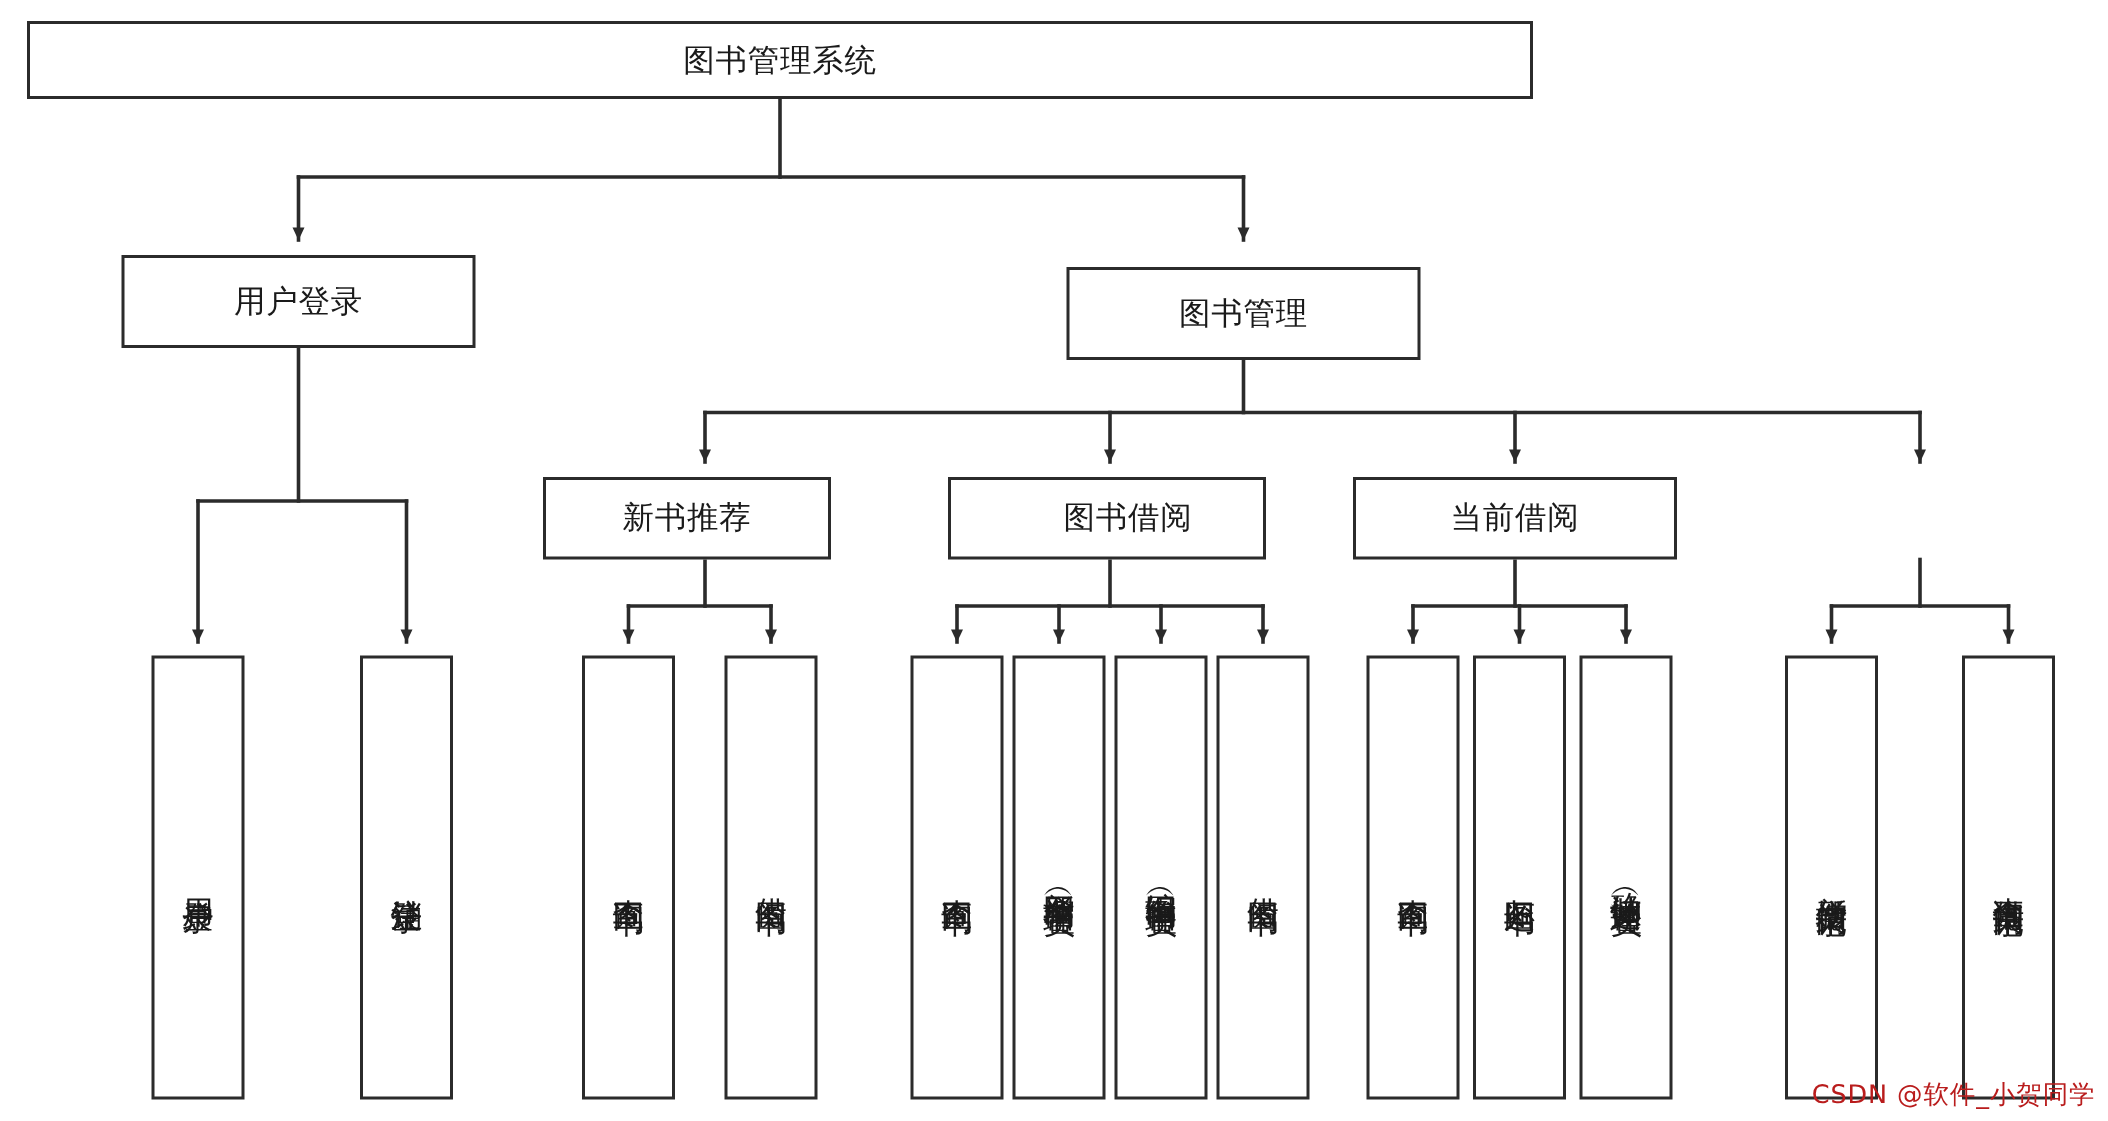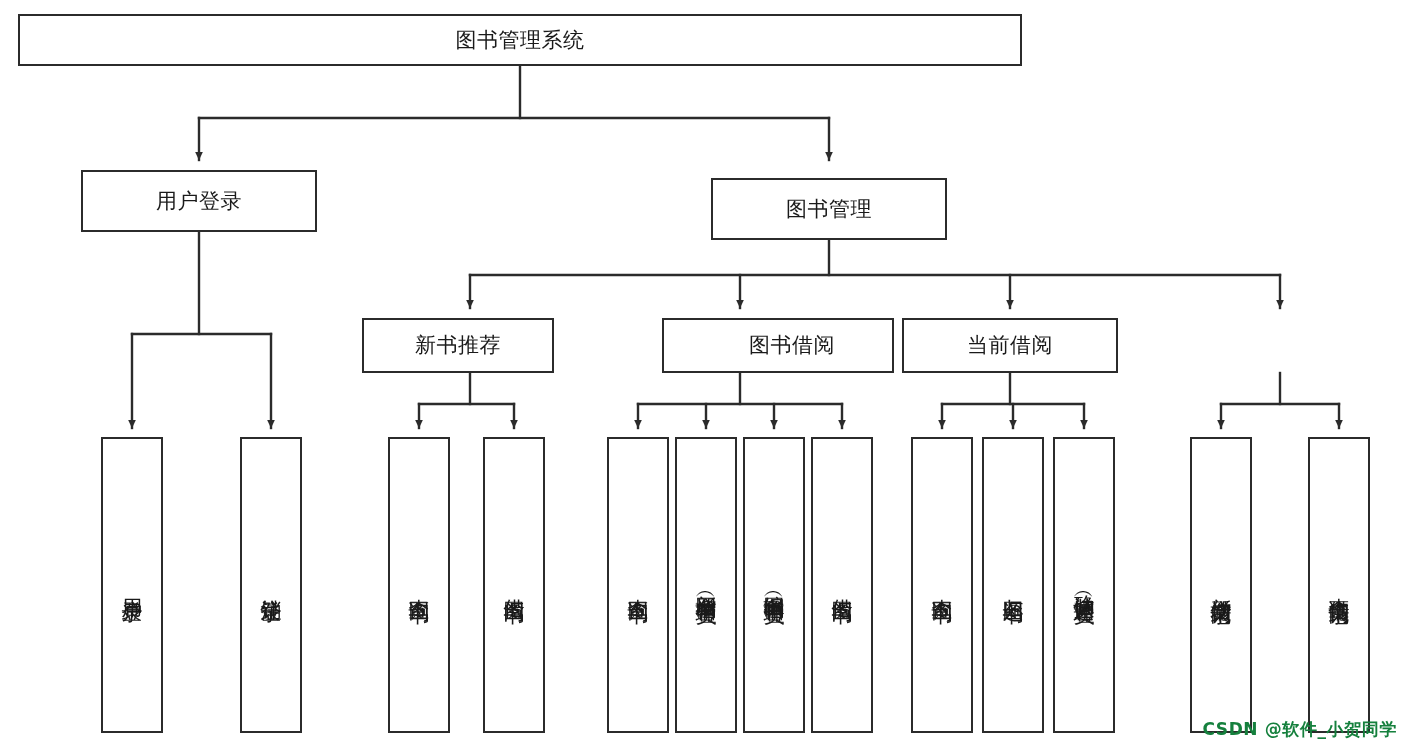--- a/index.html
+++ b/index.html
@@ -133,21 +133,21 @@
   <div class="node horizontal" id="node-user-login" style="left: 81px; top: 170px; width: 236px; height: 62px;">
     <span class="node-text">用户登录</span>
   </div>
   <div class="node horizontal" id="node-book-manage" style="left: 711px; top: 178px; width: 236px; height: 62px;">
     <span class="node-text">图书管理</span>
   </div>
 
   <div class="node horizontal" id="node-new-book-recommend" style="left: 362px; top: 318px; width: 192px; height: 55px;">
     <span class="node-text">新书推荐</span>
   </div>
-  <div class="node horizontal" id="node-book-borrow" style="left: 662px; top: 318px; width: 232px; height: 55px; padding-left: 28px;">
+  <div class="node horizontal" id="node-book-borrow" style="left: 632px; top: 318px; width: 212px; height: 55px; padding-left: 28px;">
     <span class="node-text">图书借阅</span>
   </div>
   <div class="node horizontal" id="node-current-borrow" style="left: 902px; top: 318px; width: 216px; height: 55px;">
     <span class="node-text">当前借阅</span>
   </div>
 
   <div class="node vertical" id="leaf-0" style="left: 101px; top: 437px; width: 62px; height: 296px;">
     <span class="node-text">用户登录</span>
   </div>
   <div class="node vertical" id="leaf-1" style="left: 240px; top: 437px; width: 62px; height: 296px;">
@@ -180,14 +180,14 @@
   <div class="node vertical" id="leaf-10" style="left: 1053px; top: 437px; width: 62px; height: 296px;">
     <span class="node-text">确认归还（管理员）</span>
   </div>
   <div class="node vertical" id="leaf-11" style="left: 1190px; top: 437px; width: 62px; height: 296px;">
     <span class="node-text">新增借阅记录</span>
   </div>
   <div class="node vertical" id="leaf-12" style="left: 1308px; top: 437px; width: 62px; height: 296px;">
     <span class="node-text">查询借阅记录</span>
   </div>
 
-  <div id="watermark" style="color: #15803d; font-weight: bold;">CSDN @软件_小贺同学</div>
+  <div id="watermark" style="color: #b91c1c;">CSDN @软件_小贺同学</div>
 </div>
 
 </body></html>

